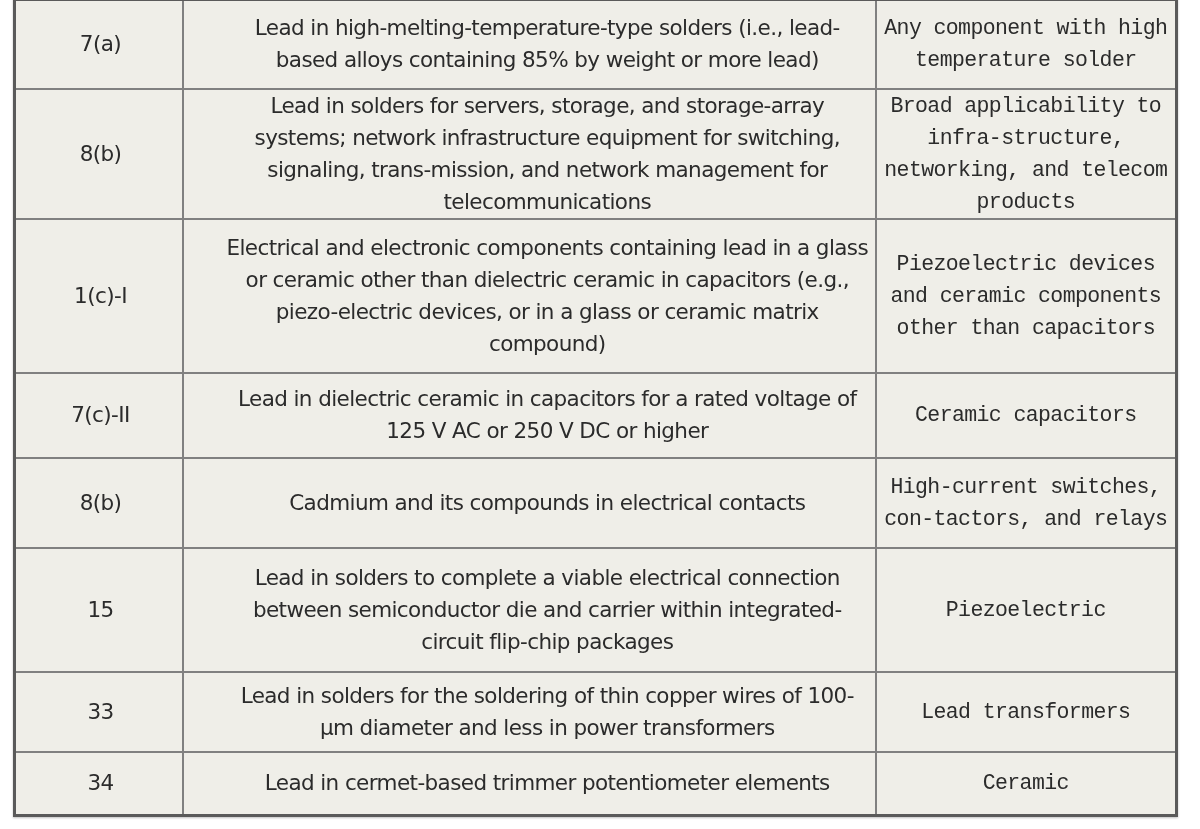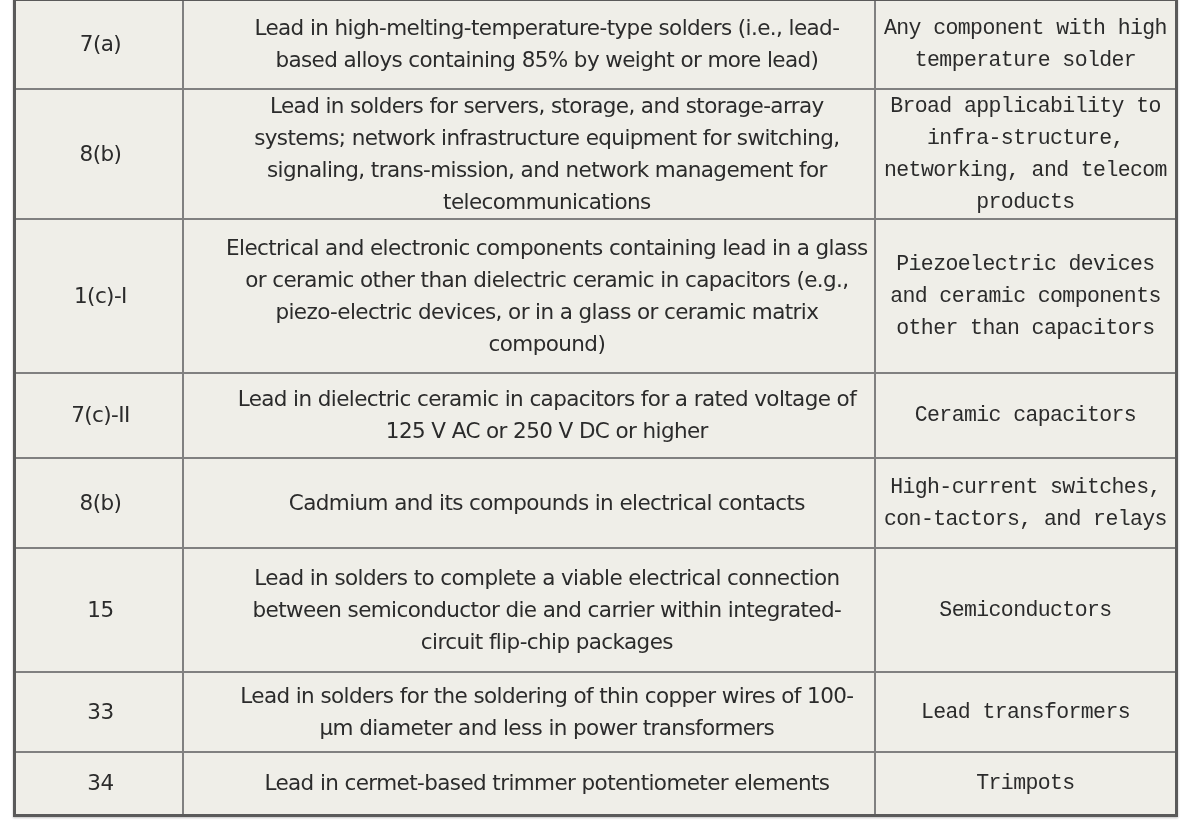--- a/index.html
+++ b/index.html
@@ -42,27 +42,27 @@
         <td class="c3">Ceramic capacitors</td>
       </tr>
       <tr style="height:90px">
         <td class="c1">8(b)</td>
         <td class="c2">Cadmium and its compounds in electrical contacts</td>
         <td class="c3">High-current switches, con-tactors, and relays</td>
       </tr>
       <tr style="height:124px">
         <td class="c1">15</td>
         <td class="c2">Lead in solders to complete a viable electrical connection between semiconductor die and carrier within integrated-circuit flip-chip packages</td>
-        <td class="c3">Semiconductors</td>
+        <td class="c3">Piezoelectric</td>
       </tr>
       <tr style="height:80px">
         <td class="c1">33</td>
         <td class="c2">Lead in solders for the soldering of thin copper wires of 100-µm diameter and less in power transformers</td>
         <td class="c3">Lead transformers</td>
       </tr>
       <tr style="height:64px">
         <td class="c1">34</td>
         <td class="c2">Lead in cermet-based trimmer potentiometer elements</td>
-        <td class="c3">Trimpots</td>
+        <td class="c3">Ceramic</td>
       </tr>
     </tbody>
   </table>
 </div>
 
 </body></html>

